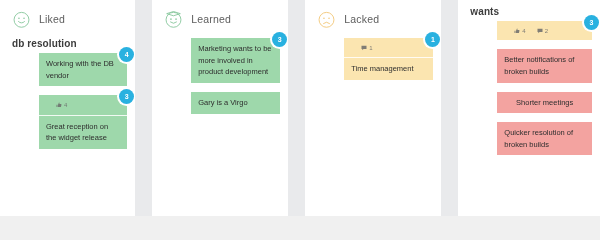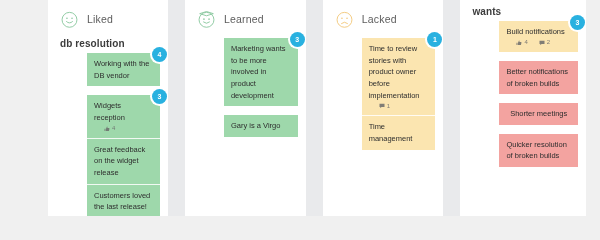--- a/index.html
+++ b/index.html
@@ -8,25 +8,24 @@
   }
   body {
     width: 600px;
     height: 216px;
     background: #f0f0f0;
     font-family: "Liberation Sans", sans-serif;
     overflow: hidden;
   }
   .board {
     display: flex;
-    width: 538px;
+    width: 600px;
     height: 216px;
     background: #e9eaec;
     gap: 17px;
-    margin-left: 48px;
   }
   .column {
     background: #ffffff;
     height: 216px;
     box-sizing: border-box;
     padding: 6px 8px 0 8px;
     position: relative;
     overflow: hidden;
   }
   .col-0 { width: 144px; }
@@ -148,35 +147,31 @@
         <div class="group-cards">
           <div class="card green">
             <span class="card-text">Working with the DB vendor</span>
           </div>
           <div class="badge">4</div>
         </div>
       </div>
       <div class="group">
         <div class="group-cards">
           <div class="card green">
-            <span class="card-text">Widgets reception</span>
             <span class="meta-group">
               <span class="meta">
                 <svg width="6" height="6" viewBox="0 0 12 12">
                   <path d="M3 5.5 L3 10 L1 10 L1 5.5 Z M4 5.5 L6 1 Q7.4 1 7.1 2.6 L6.7 4.2 L10 4.2 Q11.2 4.2 10.9 5.4 L10.1 9 Q9.9 10 8.9 10 L4 10 Z" fill="#6b6b6b"></path>
                 </svg>
                 <span>4</span>
               </span>
             </span>
           </div>
           <div class="card green">
-            <span class="card-text">Great feedback on the widget release</span>
-          </div>
-          <div class="card green">
-            <span class="card-text">Customers loved the last release!</span>
+            <span class="card-text">Great reception on the widget release</span>
           </div>
           <div class="badge">3</div>
         </div>
       </div>
     </div>
     <div class="column col-1">
       <div class="col-header">
         <span class="col-icon">
           <svg width="19" height="19" viewBox="0 0 24 24">
             <circle cx="12" cy="12.4" r="9.4" fill="none" stroke="#8cc9a0" stroke-width="1.2"></circle>
@@ -212,21 +207,20 @@
             <circle cx="8.8" cy="10.4" r="1.05" fill="#f2c97d"></circle>
             <circle cx="15.2" cy="10.4" r="1.05" fill="#f2c97d"></circle>
             <path d="M8.2 17 q3.8 -3.4 7.6 0" fill="none" stroke="#f2c97d" stroke-width="1.2" stroke-linecap="round"></path>
           </svg>
         </span>
         <span class="col-title">Lacked</span>
       </div>
       <div class="group standalone">
         <div class="group-cards">
           <div class="card amber">
-            <span class="card-text">Time to review stories with product owner before implementation</span>
             <span class="meta-group">
               <span class="meta">
                 <svg width="6" height="6" viewBox="0 0 12 12">
                   <path d="M1 1.6 L11 1.6 L11 8 L5 8 L2.6 10.4 L2.6 8 L1 8 Z" fill="#6b6b6b"></path>
                 </svg>
                 <span>1</span>
               </span>
             </span>
           </div>
           <div class="card amber">
@@ -234,21 +228,20 @@
           </div>
           <div class="badge">1</div>
         </div>
       </div>
     </div>
     <div class="column col-3">
       <div class="group">
         <div class="group-label">wants</div>
         <div class="group-cards">
           <div class="card amber">
-            <span class="card-text">Build notifications</span>
             <span class="meta-group">
               <span class="meta">
                 <svg width="6" height="6" viewBox="0 0 12 12">
                   <path d="M3 5.5 L3 10 L1 10 L1 5.5 Z M4 5.5 L6 1 Q7.4 1 7.1 2.6 L6.7 4.2 L10 4.2 Q11.2 4.2 10.9 5.4 L10.1 9 Q9.9 10 8.9 10 L4 10 Z" fill="#6b6b6b"></path>
                 </svg>
                 <span>4</span>
               </span>
               <span class="meta">
                 <svg width="6" height="6" viewBox="0 0 12 12">
                   <path d="M1 1.6 L11 1.6 L11 8 L5 8 L2.6 10.4 L2.6 8 L1 8 Z" fill="#6b6b6b"></path>

